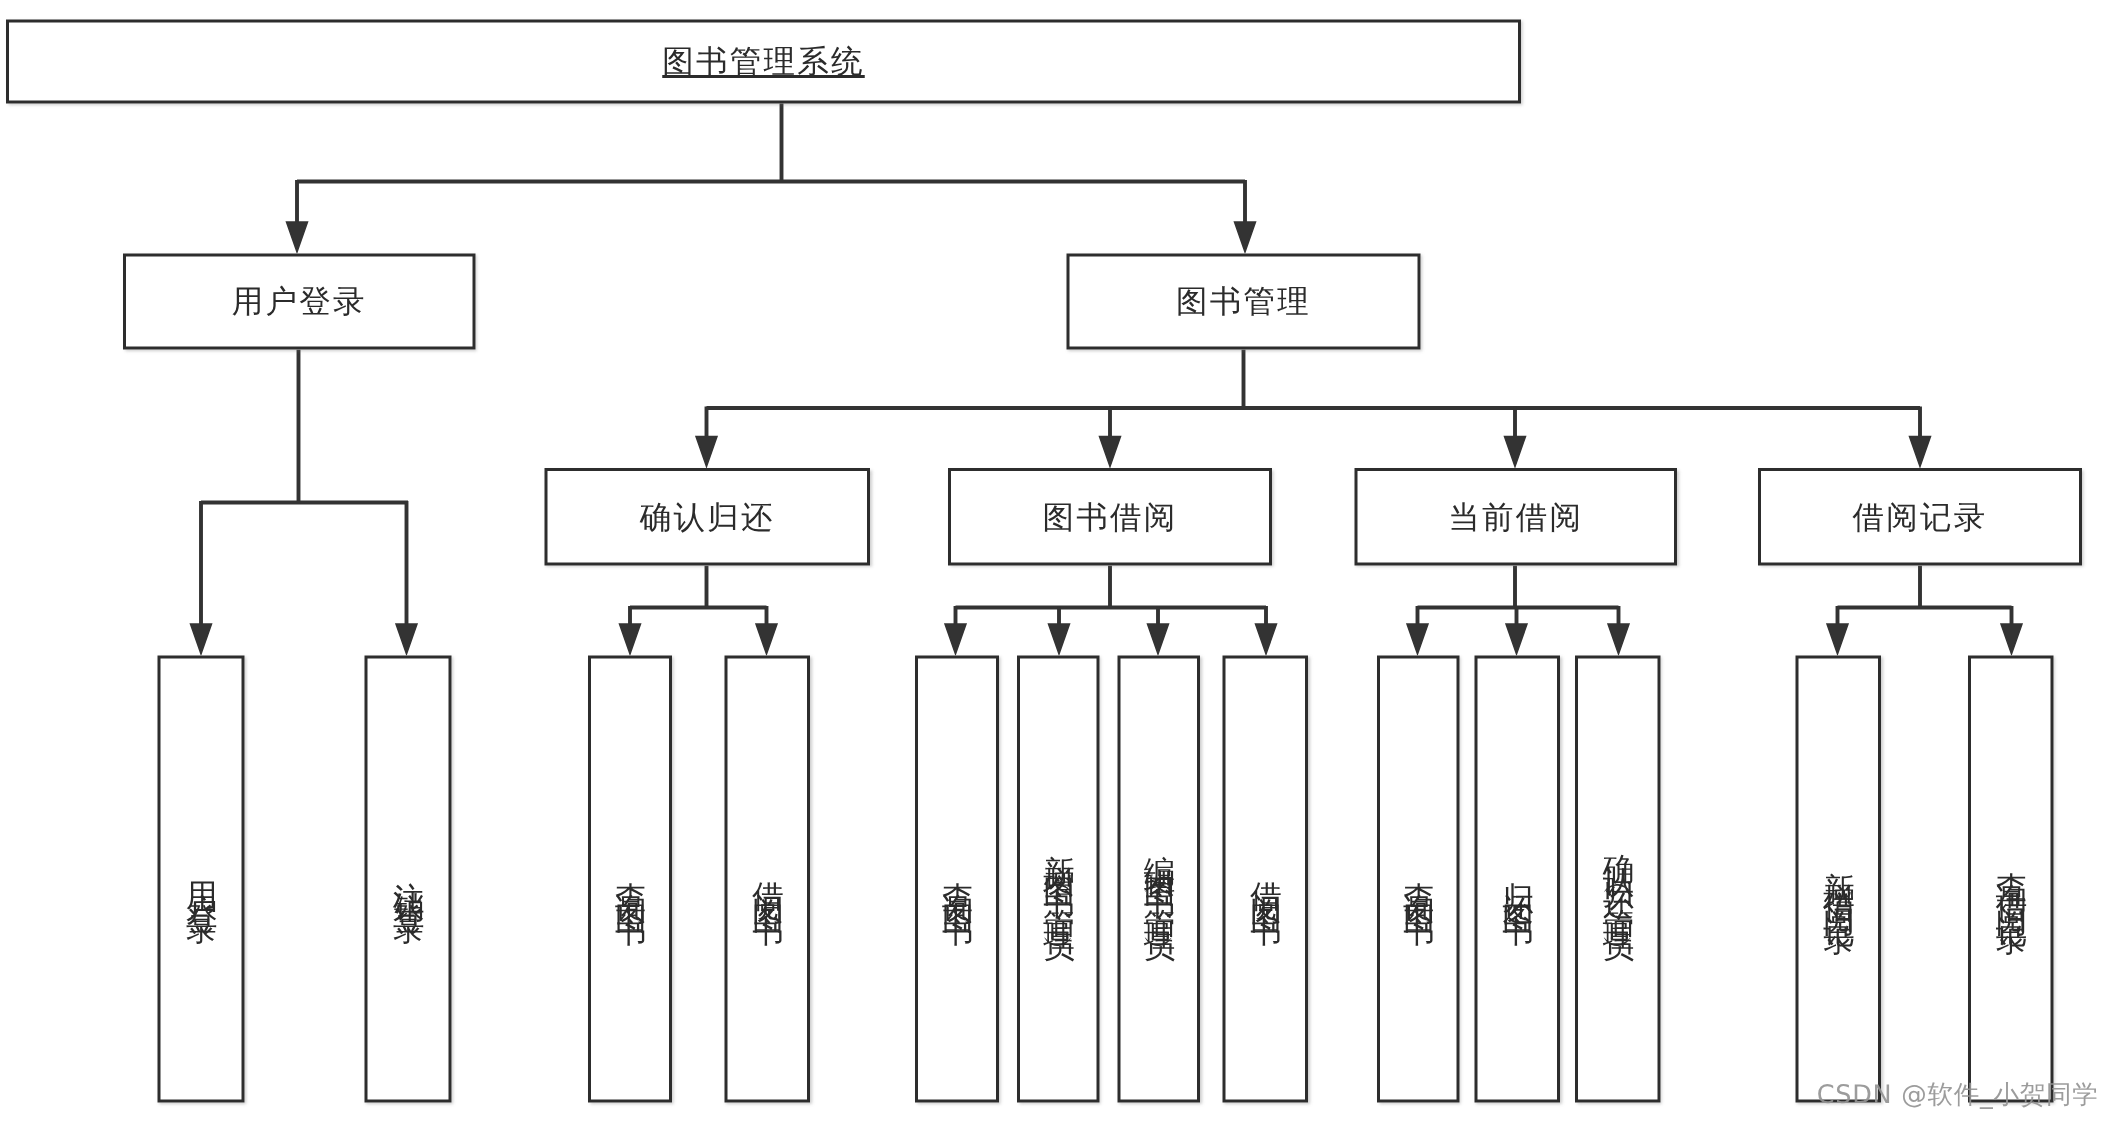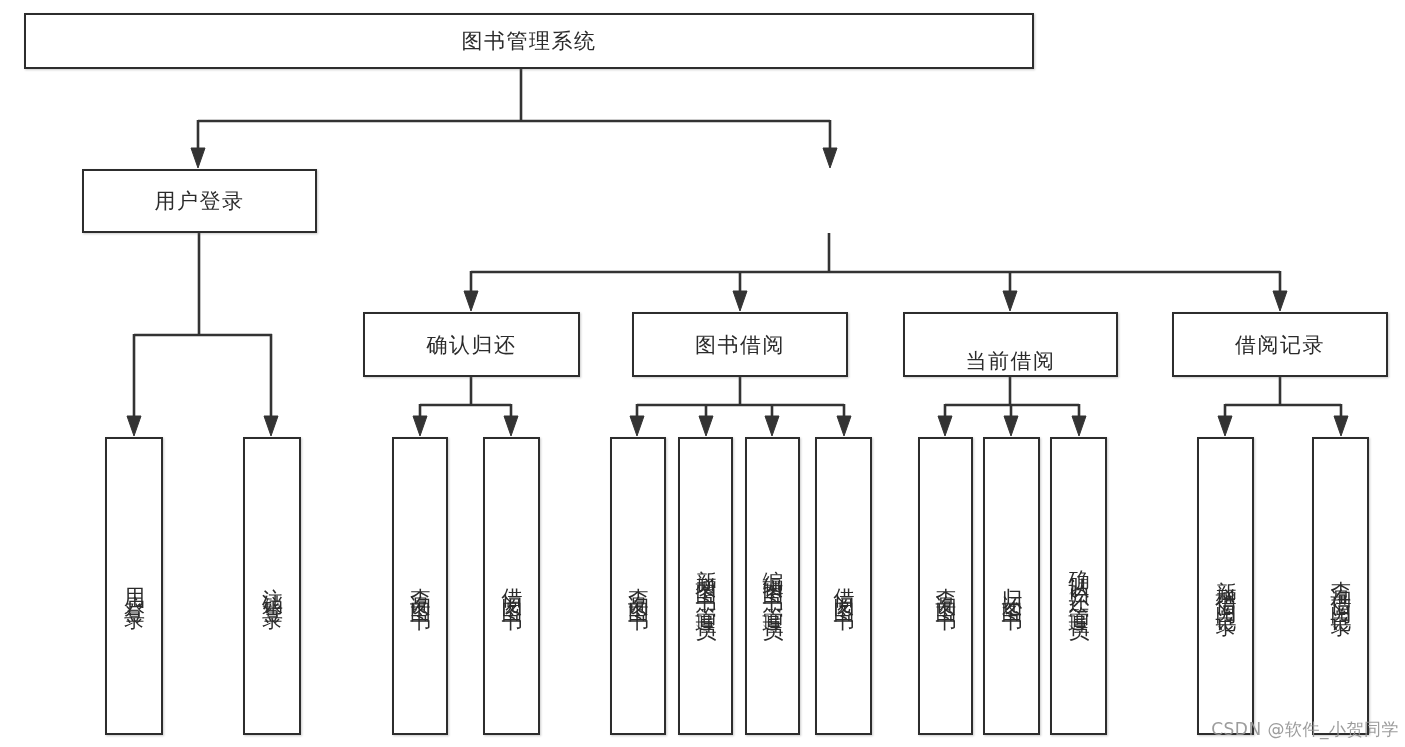--- a/index.html
+++ b/index.html
@@ -119,35 +119,38 @@
         <path d="M1280 377 L1280 406"></path>
         <path d="M1225 405 L1341 405"></path>
         <path d="M1225 404 L1225 418"></path>
         <polygon points="1218,416 1232,416 1225,436" stroke-width="1"></polygon>
         <path d="M1341 404 L1341 418"></path>
         <polygon points="1334,416 1348,416 1341,436" stroke-width="1"></polygon>
       </g>
     </g>
   </svg>
 
-  <div class="node" style="left:24px; top:13px; width:1010px; height:56px;">
+  <div class="node" style="left:4px; top:13px; width:1010px; height:56px;text-decoration:underline;">
     <span class="hlabel">图书管理系统</span>
   </div>
 
   <div class="node" style="left:82px; top:169px; width:235px; height:64px;">
     <span class="hlabel">用户登录</span>
   </div>
+  <div class="node" style="left:711px; top:169px; width:236px; height:64px;">
+    <span class="hlabel">图书管理</span>
+  </div>
 
   <div class="node" style="left:363px; top:312px; width:217px; height:65px;">
     <span class="hlabel">确认归还</span>
   </div>
   <div class="node" style="left:632px; top:312px; width:216px; height:65px;">
     <span class="hlabel">图书借阅</span>
   </div>
-  <div class="node" style="left:903px; top:312px; width:215px; height:65px;align-items:flex-end;">
+  <div class="node" style="left:903px; top:312px; width:215px; height:65px;">
     <span class="hlabel">当前借阅</span>
   </div>
   <div class="node" style="left:1172px; top:312px; width:216px; height:65px;text-align:right;">
     <span class="hlabel">借阅记录</span>
   </div>
 
   <div class="leaf" style="left:105px; width:58px;">
     <span class="vlabel">用户登录</span>
   </div>
   <div class="leaf" style="left:243px; width:58px;">

